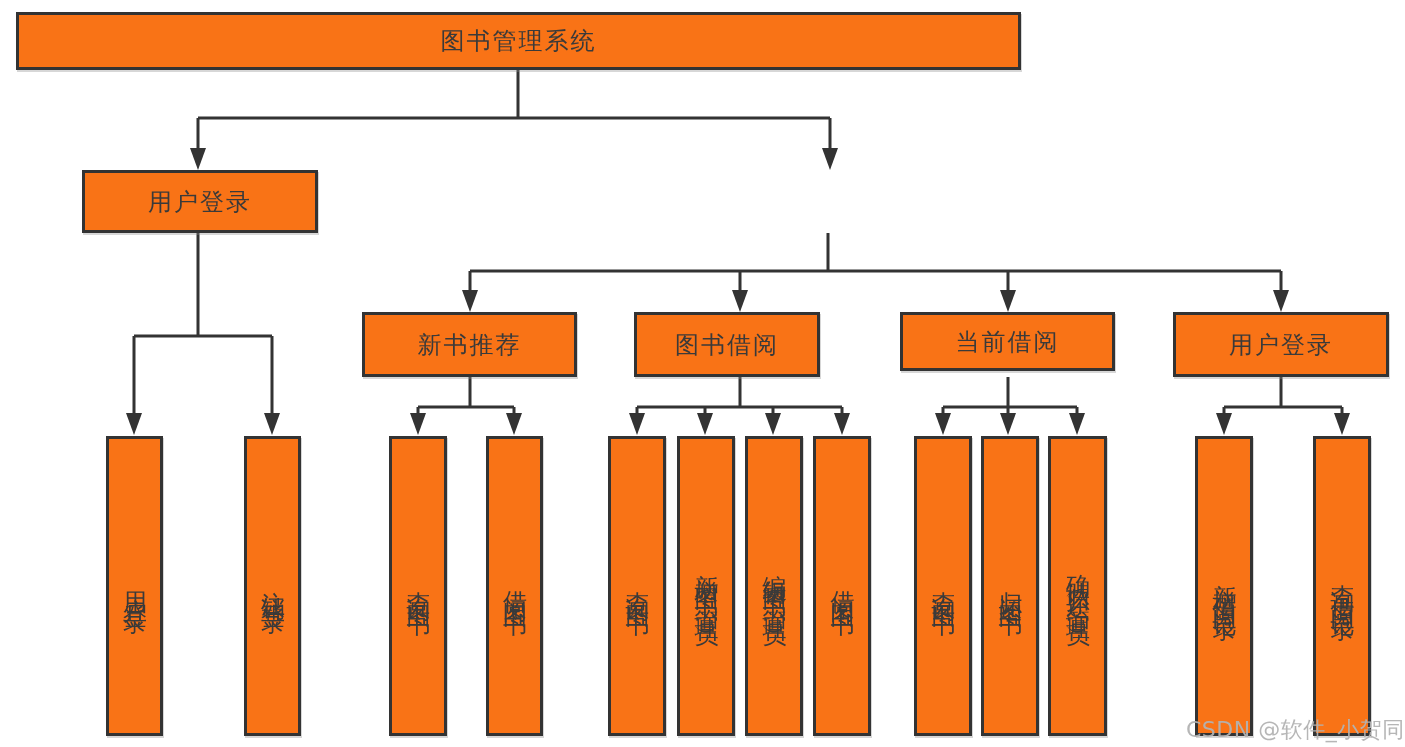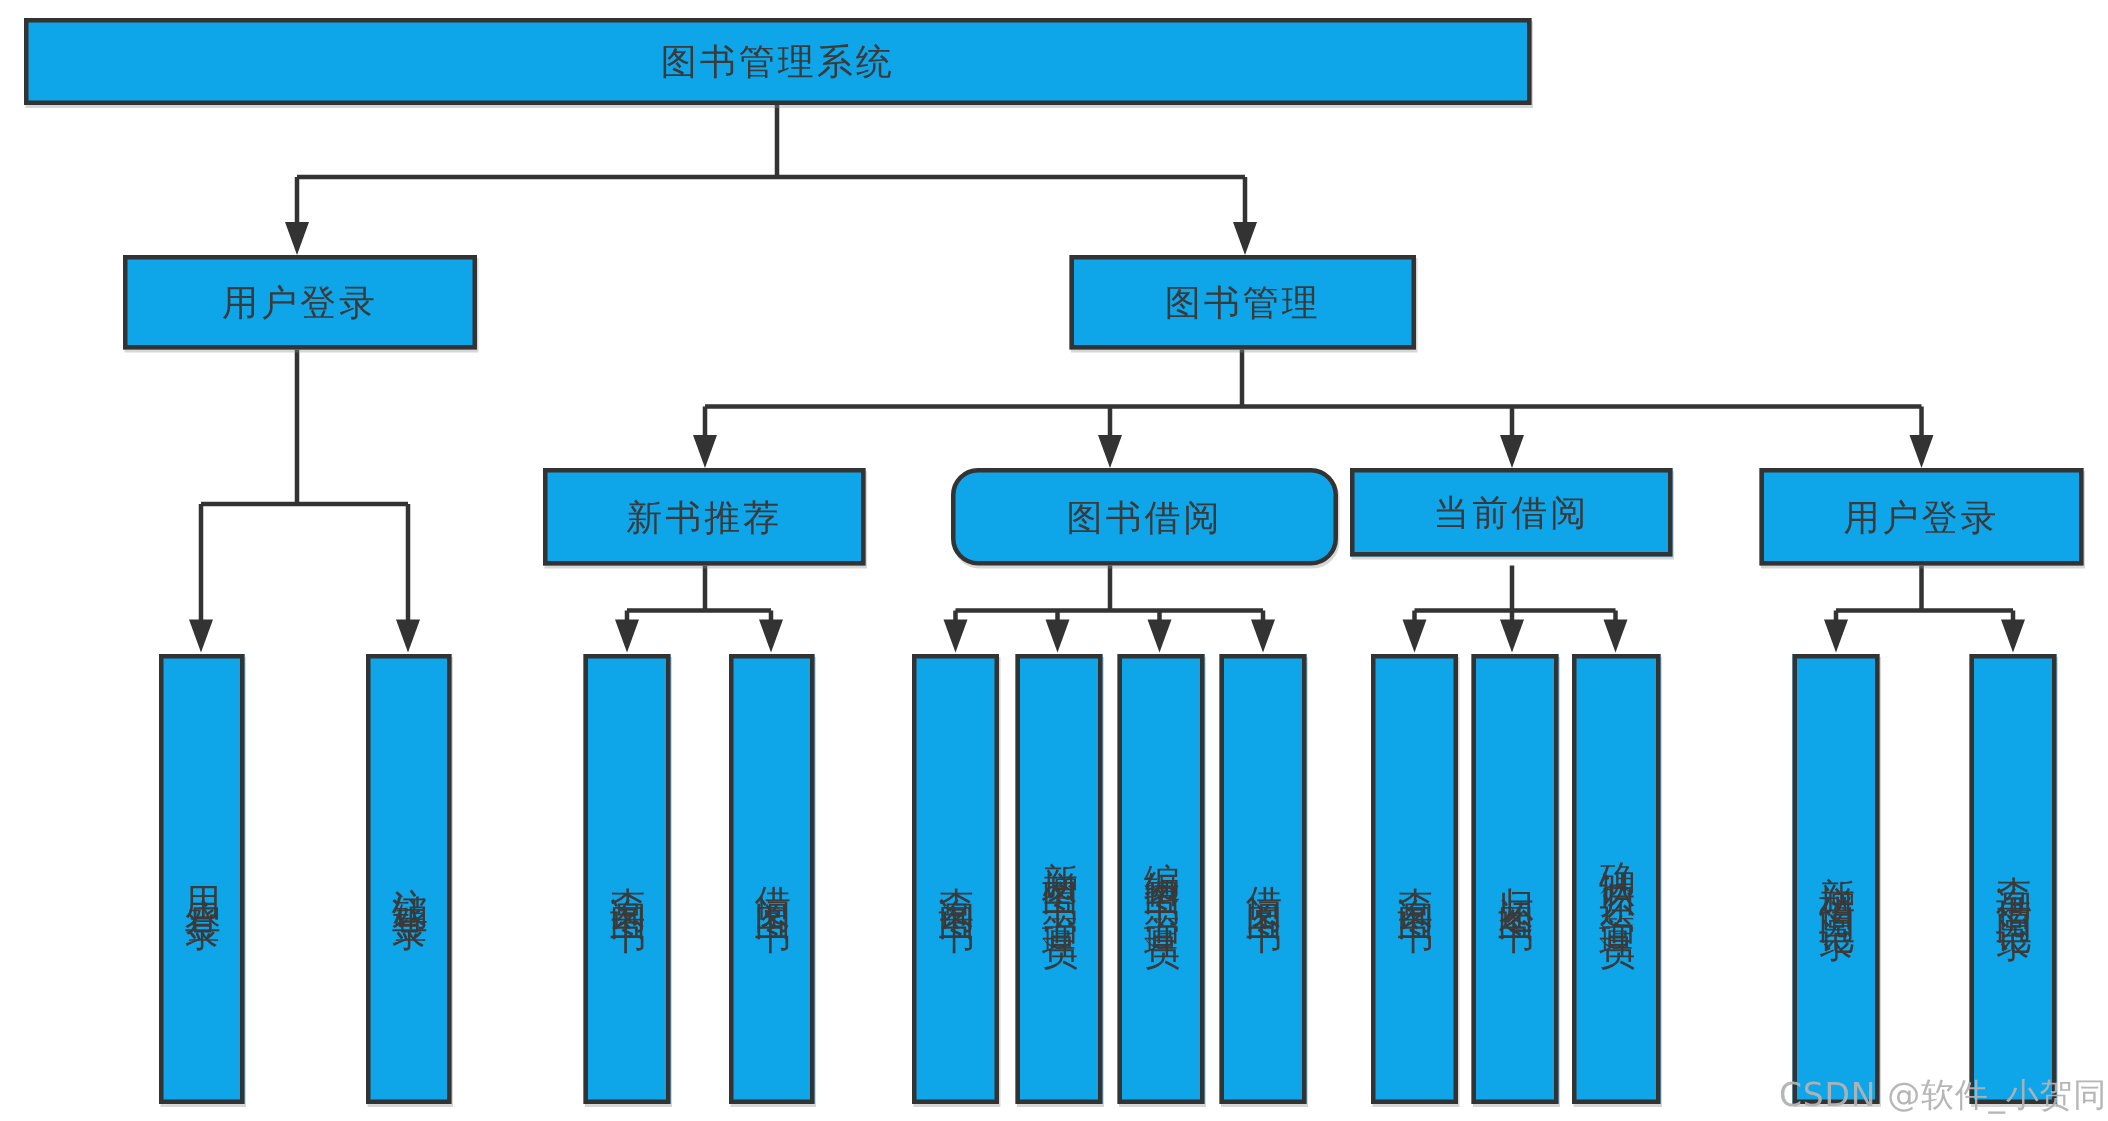--- a/index.html
+++ b/index.html
@@ -7,21 +7,21 @@
     position:relative;
     width:1405px;height:747px;
     background:#ffffff;
     font-family:"DejaVu Sans","Liberation Sans",sans-serif;
     overflow:hidden;
   }
   .connectors{position:absolute;left:0;top:0;width:1405px;height:747px;}
   .node{
     position:absolute;
     box-sizing:border-box;
-    background:#0ea5e9;
+    background:#f97316;
     border:3px solid #333333;
     display:flex;align-items:center;justify-content:center;
     box-shadow:1px 2px 0 rgba(140,140,140,0.35);
   }
   .node .lbl{
     color:#3a3a3a;
     font-size:24px;
     letter-spacing:2px;
     white-space:nowrap;
   }
@@ -32,21 +32,21 @@
     letter-spacing:7px;
     line-height:1.05;
   }
   
   .n-root{left:16px;top:12px;width:1005px;height:58px;}
   
   .n-login{left:82px;top:170px;width:236px;height:63px;}
   .n-manage{left:713px;top:170px;width:231px;height:63px;}
   
   .n-recommend{left:362px;top:312px;width:215px;height:65px;align-items:center;}
-  .n-borrow{left:634px;top:312px;width:258px;height:65px;border-radius:18px;}
+  .n-borrow{left:634px;top:312px;width:186px;height:65px;}
   .n-current{left:900px;top:312px;width:215px;height:59px;}
   .n-records{left:1173px;top:312px;width:216px;height:65px;}
   
   .leaf{top:436px;height:300px;}
   .lf-1{left:106px;width:57px;}
   .lf-2{left:244px;width:57px;}
   .lf-3{left:389px;width:58px;}
   .lf-4{left:486px;width:57px;}
   .lf-5{left:608px;width:58px;}
   .lf-6{left:677px;width:58px;}
@@ -111,23 +111,20 @@
     <polygon points="1334,413 1350,413 1342,435" fill="#333333"></polygon>
   </svg>
 
   <div class="node n-root">
     <span class="lbl">图书管理系统</span>
   </div>
 
   <div class="node n-login">
     <span class="lbl">用户登录</span>
   </div>
-  <div class="node n-manage">
-    <span class="lbl">图书管理</span>
-  </div>
 
   <div class="node n-recommend">
     <span class="lbl">新书推荐</span>
   </div>
   <div class="node n-borrow">
     <span class="lbl">图书借阅</span>
   </div>
   <div class="node n-current">
     <span class="lbl">当前借阅</span>
   </div>

